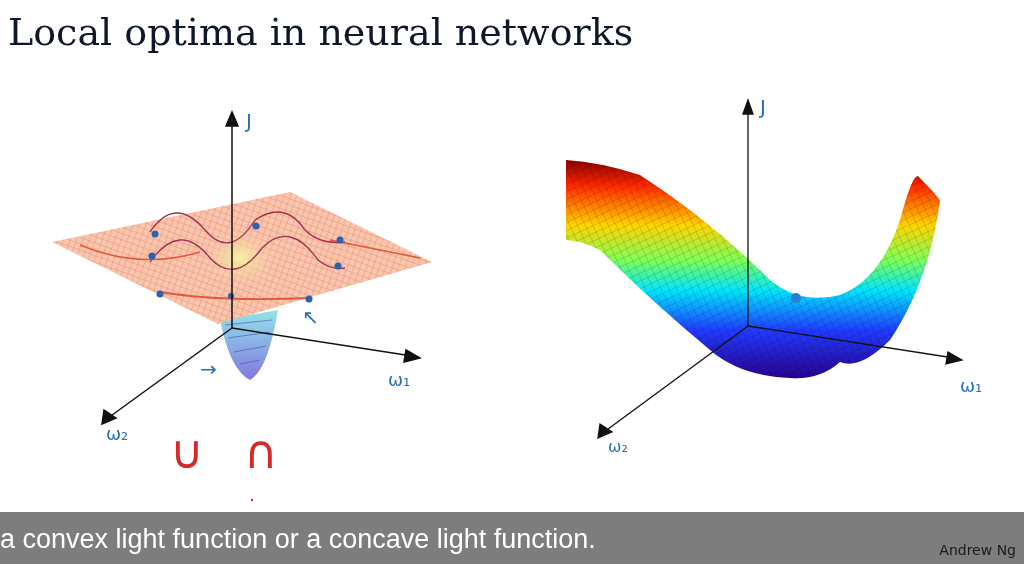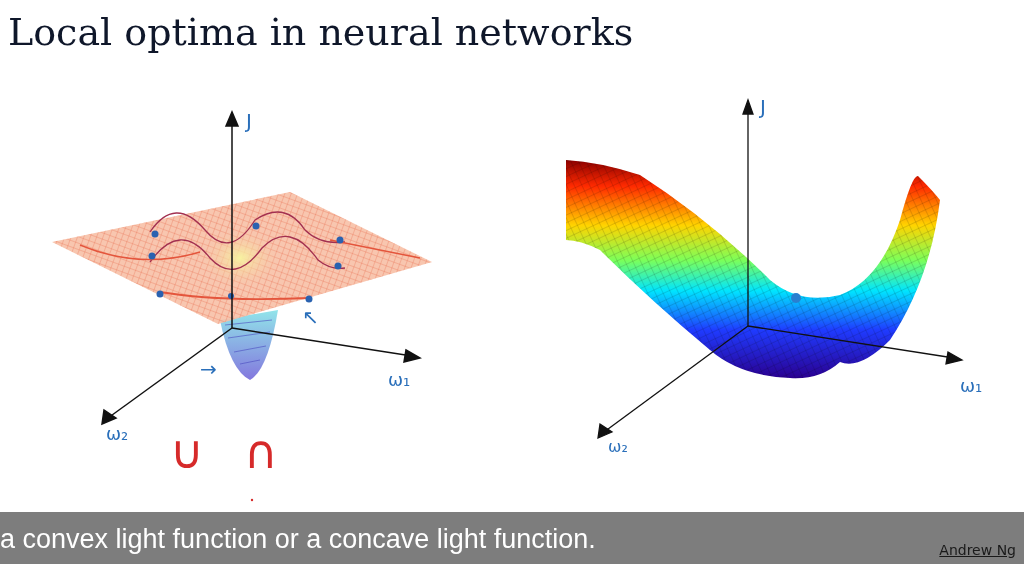--- a/index.html
+++ b/index.html
@@ -3,21 +3,21 @@
 <meta charset="utf-8">
 <style>
   html,body{margin:0;padding:0;}
   body{width:1024px;height:564px;background:#ffffff;position:relative;overflow:hidden;font-family:"DejaVu Serif",serif;}
   .title{position:absolute;left:8px;top:6px;font-family:"DejaVu Serif","Liberation Serif",serif;font-size:38px;color:#0f172a;letter-spacing:0px;line-height:52px;white-space:nowrap;}
   .fig{position:absolute;}
   #left-fig{left:0;top:80px;width:500px;height:430px;}
   #right-fig{left:540px;top:80px;width:484px;height:430px;}
   .caption-bar{position:absolute;left:0;top:512px;width:1024px;height:52px;background:#7d7d7d;}
   .caption{position:absolute;left:0;width:1010px;top:524px;text-align:left;font-family:"Liberation Sans",sans-serif;font-size:27px;color:#ffffff;white-space:nowrap;}
-  .credit{position:absolute;right:8px;top:542px;font-family:"DejaVu Sans",sans-serif;font-size:14px;color:#1a1a1a;text-decoration:underline;}
+  .credit{position:absolute;right:8px;top:542px;font-family:"DejaVu Sans",sans-serif;font-size:14px;color:#1a1a1a;}
   .hand{font-family:"DejaVu Sans",sans-serif;fill:#2a6fba;}
 </style>
 </head>
 <body>
 
 <div class="title">Local optima in neural networks</div>
 
 <svg id="left-fig" class="fig" viewBox="0 0 500 430">
   <defs>
     <linearGradient id="well" x1="0" y1="0" x2="0" y2="1">

